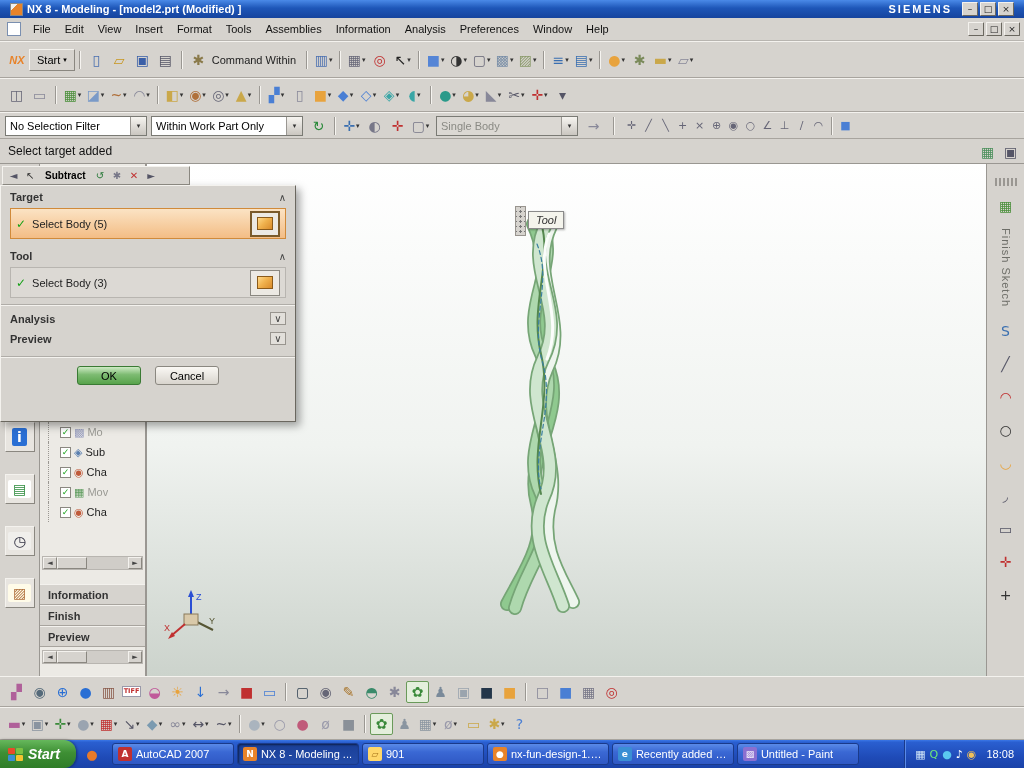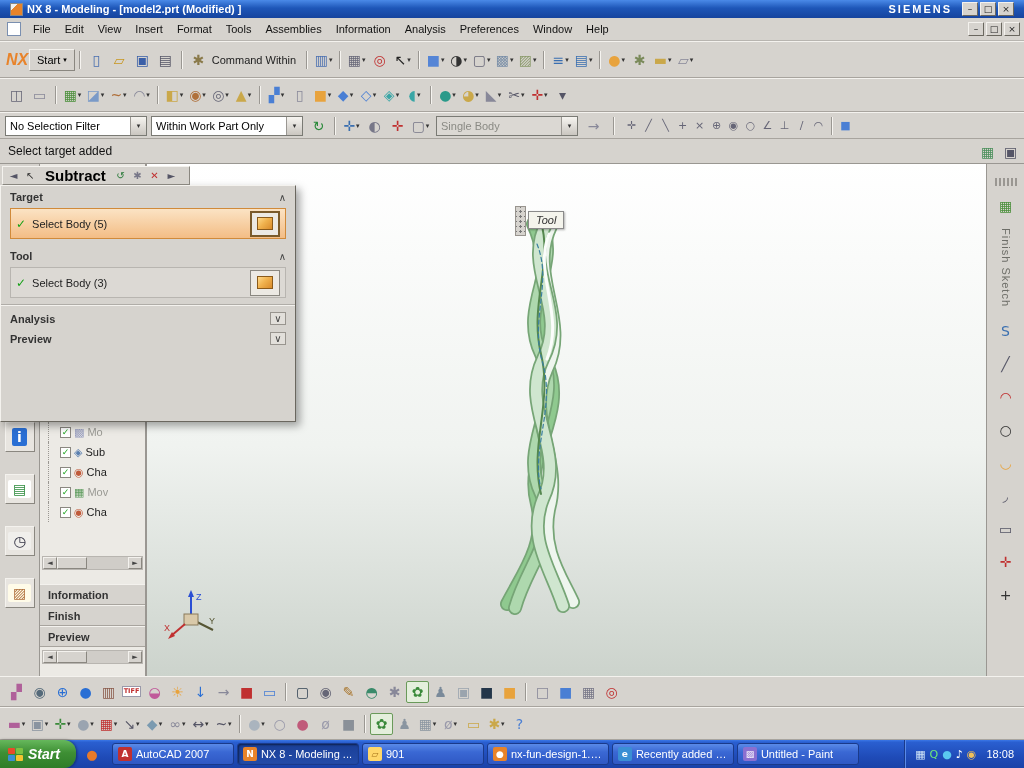--- a/index.html
+++ b/index.html
@@ -33,21 +33,21 @@
   .tb2 { top:78px; height:34px; }
   .btb1 { top:676px; height:31px; }
   .btb2 { top:707px; height:33px; }
   .icon-run { display:inline-flex; align-items:center; }
   .tb-icon { position:relative; min-width:23px; height:22px; padding:0 1px; display:inline-flex; align-items:center; justify-content:center; flex:none; }
   .tb-icon .glyph { font-family:"DejaVu Sans", sans-serif; font-size:14px; line-height:1; }
   .tb-icon .dd { font-size:7px; color:#333; margin-left:1px; font-family:"DejaVu Sans", sans-serif; }
   .tb-icon.active { border:1px solid #6a9a5a; background:#e4efdc; border-radius:2px; }
   .tb-icon.text .glyph { font-size:6.5px; font-weight:bold; border:1px solid #99a; background:#fff; padding:1px; }
   .tb-sep { width:2px; height:18px; border-left:1px solid #9a9792; border-right:1px solid #f6f4f0; margin:0 4px; flex:none; }
-  .nx-logo { width:24px; height:20px; display:flex; align-items:center; justify-content:center; font-weight:bold; font-style:italic; color:#e8832a; font-size:16px; flex:none; }
+  .nx-logo { width:24px; height:20px; display:flex; align-items:center; justify-content:center; font-weight:bold; font-style:italic; color:#e8832a; font-size:11px; flex:none; }
   .start-btn { display:inline-flex; align-items:center; gap:3px; height:22px; padding:0 7px; background:#d6d3ce;
     border:1px solid; border-color:#f4f2ee #8a8780 #8a8780 #f4f2ee; font-size:11px; font-family:inherit; }
   .dd8 { font-size:7px; font-family:"DejaVu Sans", sans-serif; }
   .cf-label { margin:0 6px 0 2px; color:#222; }
 
   
   .selbar { top:112px; height:27px; gap:4px; }
   .combo { height:20px; background:#fff; border:1px solid #7a7a74; display:inline-flex; align-items:center; flex:none; }
   .combo-val { padding:0 4px; flex:1; white-space:nowrap; overflow:hidden; }
   .combo-arrow { width:16px; align-self:stretch; background:linear-gradient(180deg,#f6f4f0,#cac6c0); border-left:1px solid #9a9792;
@@ -101,21 +101,21 @@
   .rb-handle { width:22px; height:8px; margin-top:14px; flex:none;
     background:repeating-linear-gradient(90deg,#9a9792 0 2px,transparent 2px 4px); }
   .icon-col { display:flex; flex-direction:column; align-items:center; gap:9px; margin-top:8px; }
   .icon-col .tb-icon { width:26px; height:24px; }
   .finish-label { writing-mode:vertical-rl; font-size:11px; color:#6e6e68; margin:10px 0 4px 0; letter-spacing:1px; }
 
   
   .dlg-rail { position:absolute; left:2px; top:166px; height:19px; width:188px; background:#d6d3ce;
     border:1px solid; border-color:#f4f2ee #8a8780 #8a8780 #f4f2ee; display:flex; align-items:center; gap:1px; padding:0 2px; z-index:60; }
   .dlg-rail .tb-icon { min-width:17px; height:15px; } .dlg-rail .glyph { font-size:10px; }
-  .dlg-title { font-weight:bold; font-size:15px; margin:4px 5px; }
+  .dlg-title { font-weight:bold; font-size:10px; margin:4px 5px; }
   .dlg { position:absolute; left:0; top:185px; width:296px; height:237px; background:#d6d3ce;
     border:1px solid; border-color:#f4f2ee #6a675f #6a675f #f4f2ee; box-shadow:4px 4px 8px rgba(0,0,0,.35); z-index:59; }
   .sec-head { display:flex; align-items:center; justify-content:space-between; padding:5px 9px 2px 9px; font-weight:bold; color:#333; }
   .sec-head.settings { border-top:1px solid #b0ada8; margin-top:5px; padding-top:7px; box-shadow:inset 0 1px 0 #f4f2ee; }
   .chev { font-weight:normal; color:#444; font-size:10px; font-family:"DejaVu Sans", sans-serif; }
   .chev.boxed { border:1px solid #98948e; background:#e2dfda; width:16px; height:13px; line-height:12px; text-align:center; }
   .sel-row { margin:3px 9px 6px 9px; height:31px; display:flex; align-items:center; padding:0 5px; gap:6px; }
   .sel-row.target { background:linear-gradient(180deg,#fbe3c4,#f3bd85); border:1px solid #d08a3a; }
   .sel-row.tool { background:#dcd9d4; border:1px solid #b8b5b0; }
   .check { color:#15a015; font-weight:bold; font-family:"DejaVu Sans", sans-serif; font-size:12px; }
@@ -899,15 +899,19 @@
         </span>
     </div>
     <div class="sec-head settings">
       <span>Analysis</span>
       <span class="chev boxed">∨</span>
     </div>
     <div class="sec-head">
       <span>Preview</span>
       <span class="chev boxed">∨</span>
     </div>
+    <div class="dlg-btns">
+      <button class="ok">OK</button>
+      <button class="cancel">Cancel</button>
+    </div>
   </div>
 
 </div>
 
 </body></html>

